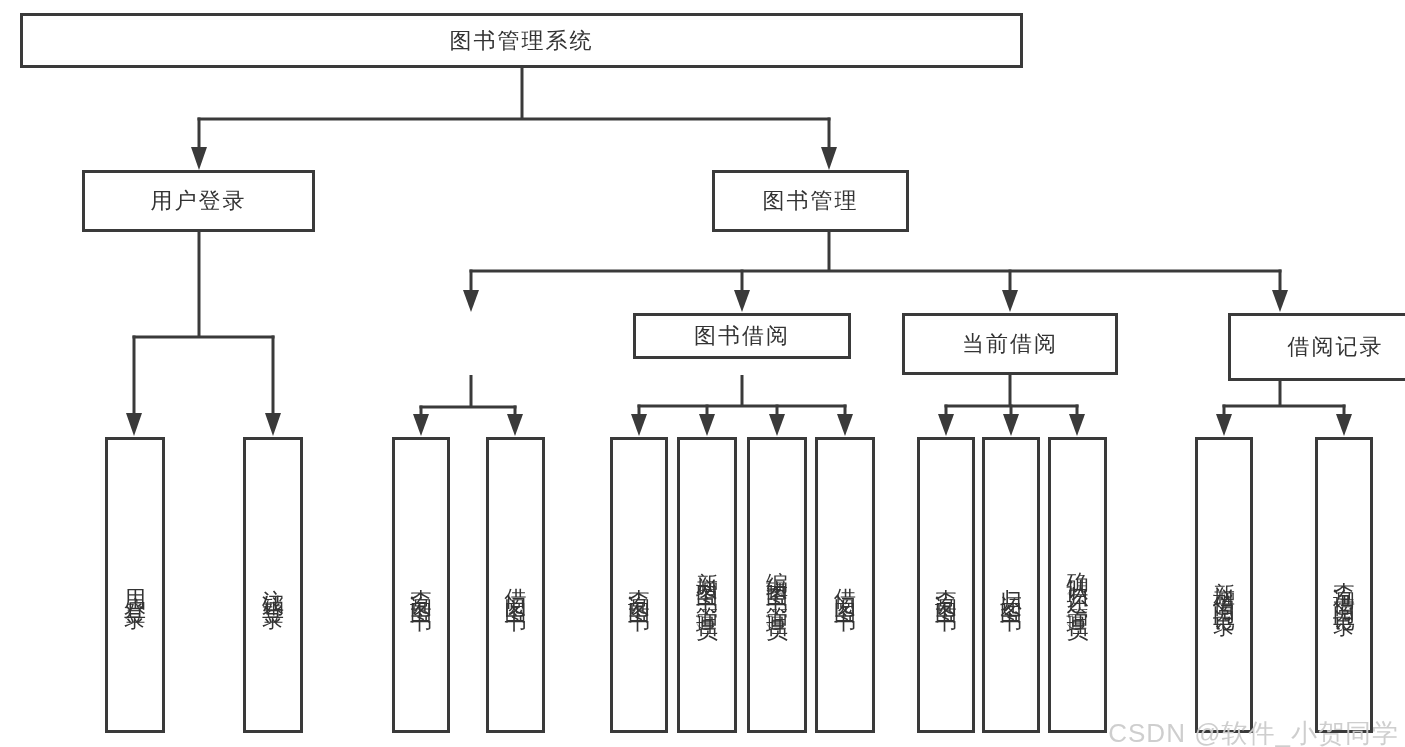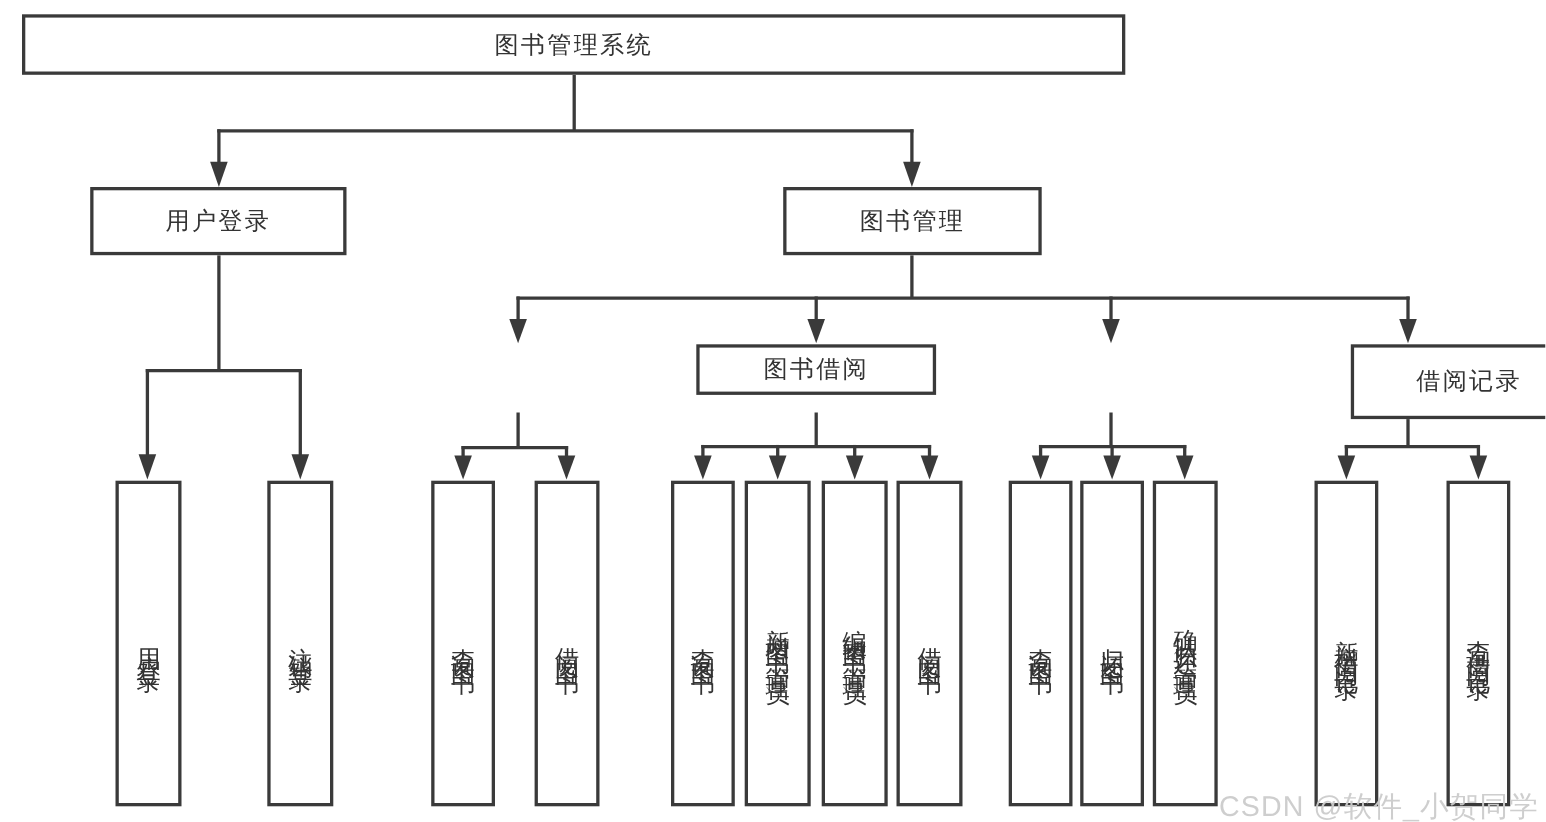--- a/index.html
+++ b/index.html
@@ -35,21 +35,21 @@
     writing-mode: vertical-rl;
     text-orientation: mixed;
     letter-spacing: 7px;
     white-space: normal;
     line-height: 1;
   }
   
   .n-root  { left: 20px;  top: 13px;  width: 1003px; height: 55px; }
   
   .n-l2a   { left: 82px;  top: 170px; width: 233px;  height: 62px; }
-  .n-l2b   { left: 712px; top: 170px; width: 235px;  height: 62px; }
+  .n-l2b   { left: 712px; top: 170px; width: 197px;  height: 62px; }
   
   .n-l3a   { left: 362px; top: 313px; width: 218px;  height: 62px; }
   .n-l3b   { left: 633px; top: 313px; width: 218px;  height: 46px; }
   .n-l3c   { left: 902px; top: 313px; width: 216px;  height: 62px; }
   .n-l3d   { left: 1228px;top: 313px; width: 215px;  height: 68px; }
   
   .leaf    { top: 437px; height: 296px; width: 60px; }
   .n-ul1   { left: 105px; }
   .n-ul2   { left: 243px; }
   .n-nb1   { left: 392px; width: 58px; }
@@ -148,20 +148,23 @@
   <div class="node n-l2a">
     <span class="lbl">用户登录</span>
   </div>
   <div class="node n-l2b">
     <span class="lbl">图书管理</span>
   </div>
 
   <div class="node n-l3b">
     <span class="lbl">图书借阅</span>
   </div>
+  <div class="node n-l3c">
+    <span class="lbl">当前借阅</span>
+  </div>
   <div class="node n-l3d">
     <span class="lbl">借阅记录</span>
   </div>
 
   <div class="node v-node leaf n-ul1">
     <span class="lbl">用户登录</span>
   </div>
   <div class="node v-node leaf n-ul2">
     <span class="lbl">注销登录</span>
   </div>

